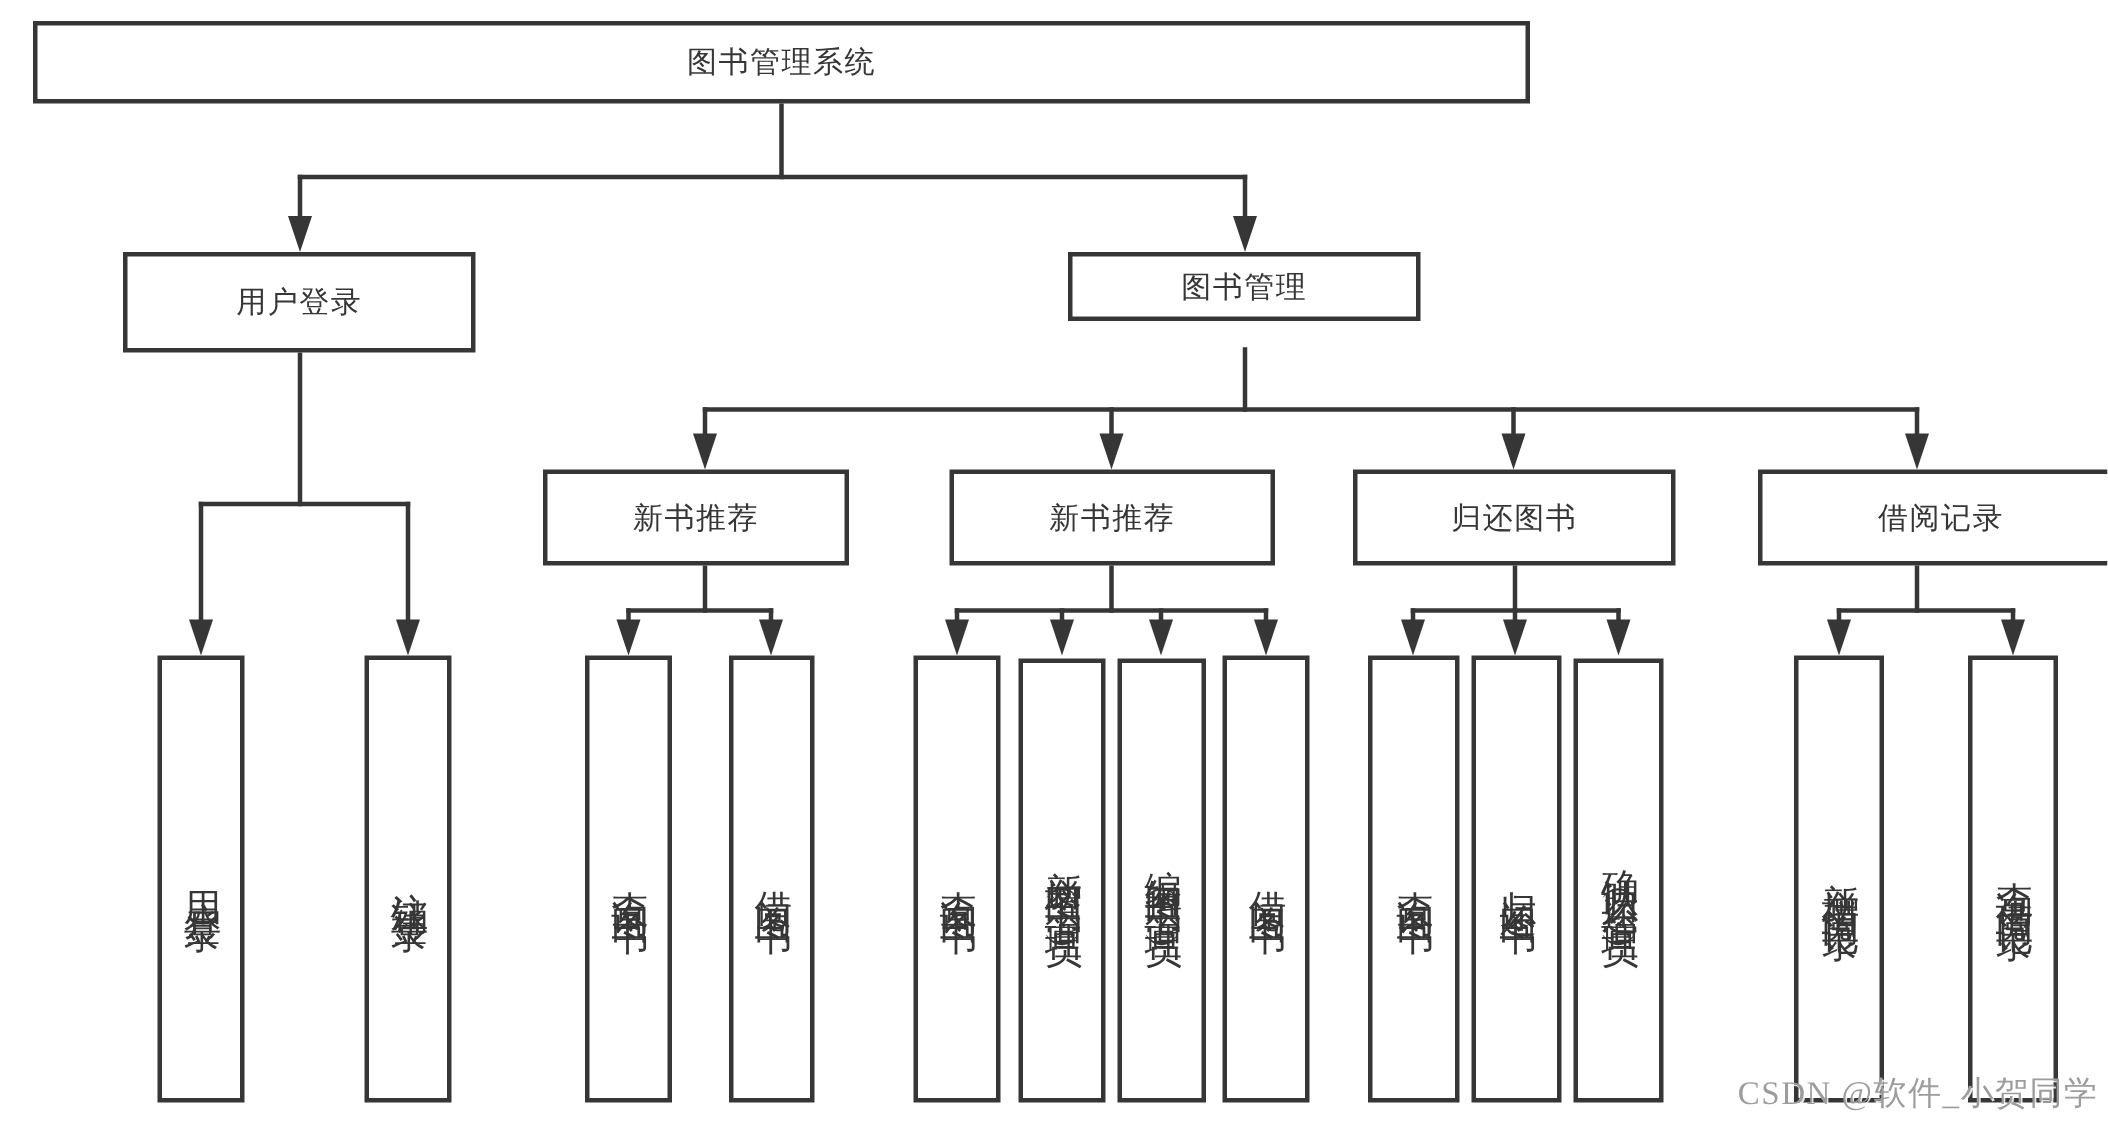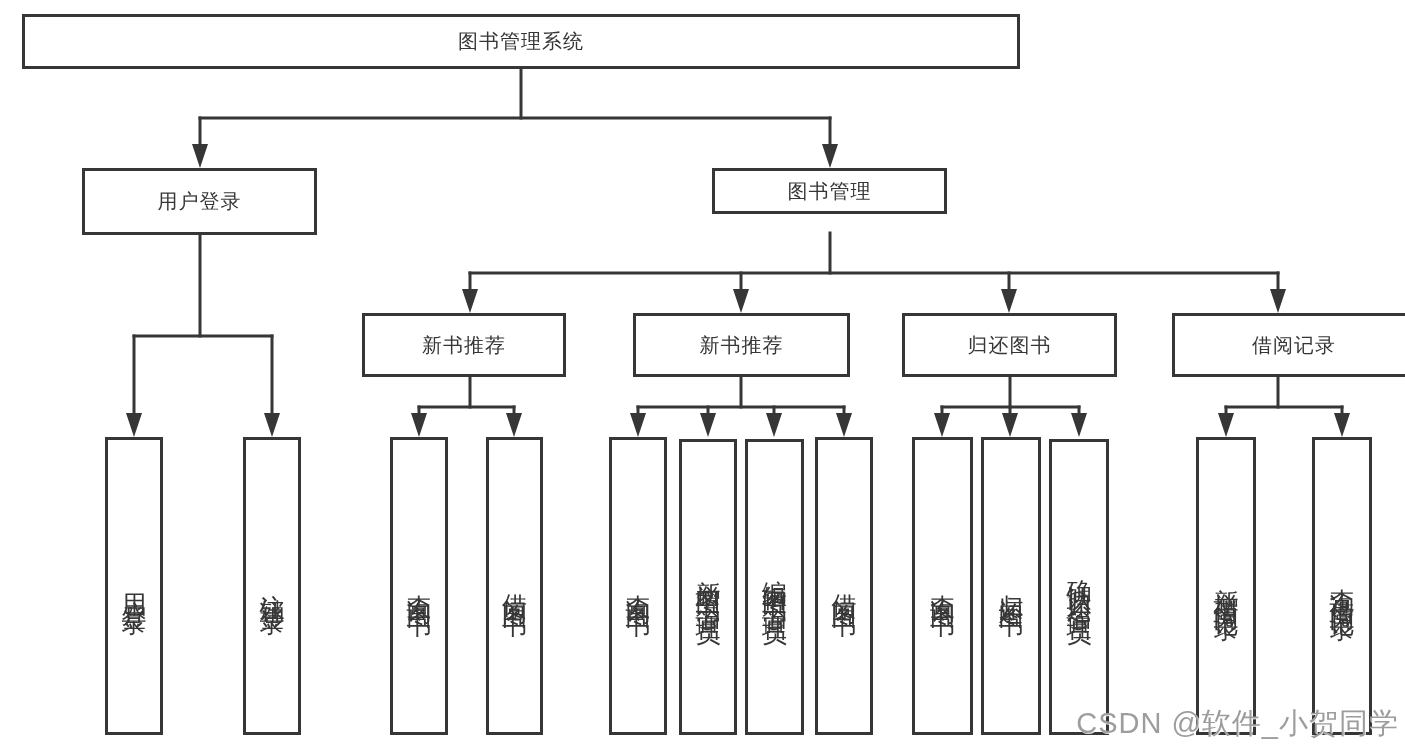--- a/index.html
+++ b/index.html
@@ -63,24 +63,25 @@
     font-size: 25px;
     line-height: 1;
     letter-spacing: 6px;
     color: var(--text);
     white-space: nowrap;
   }
   #watermark {
     position: absolute;
     right: 6px;
     bottom: 3px;
-    font-size: 29px;
+    font-size: 22px;
     color: var(--watermark);
     letter-spacing: 1px;
     text-shadow: 1px 1px 0 rgba(255,255,255,0.85);
+    font-family: Liberation Serif, serif;
   }
 </style>
 </head>
 <body>
 
 <div id="canvas">
 
   <svg id="connector-svg" viewBox="0 0 1405 747" xmlns="http://www.w3.org/2000/svg">
 
     <g>

